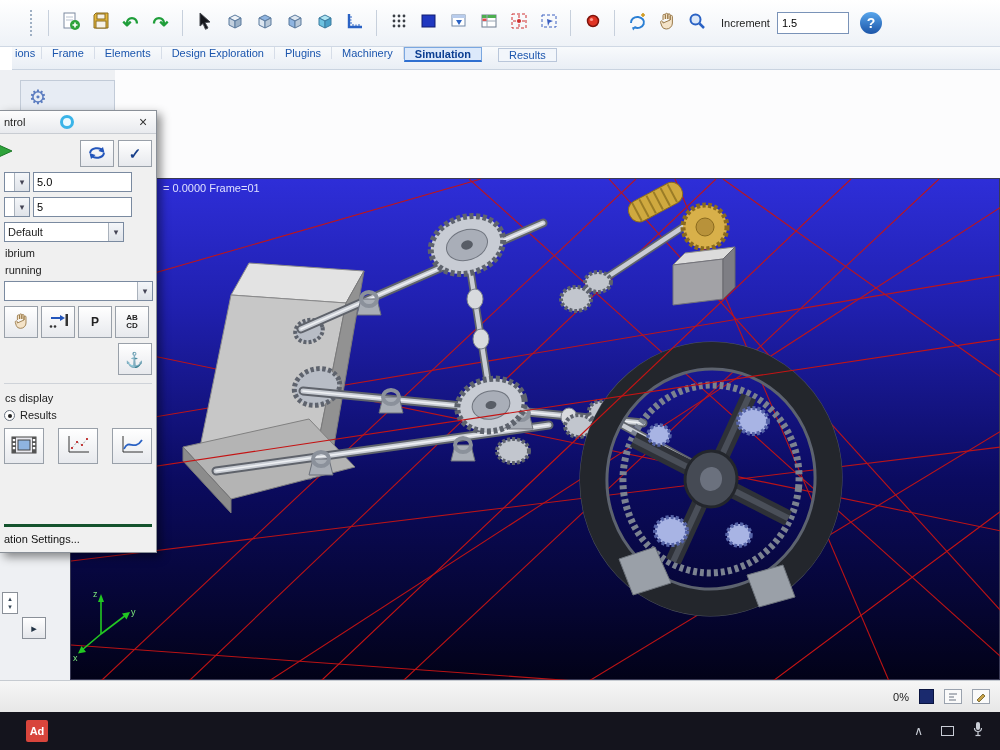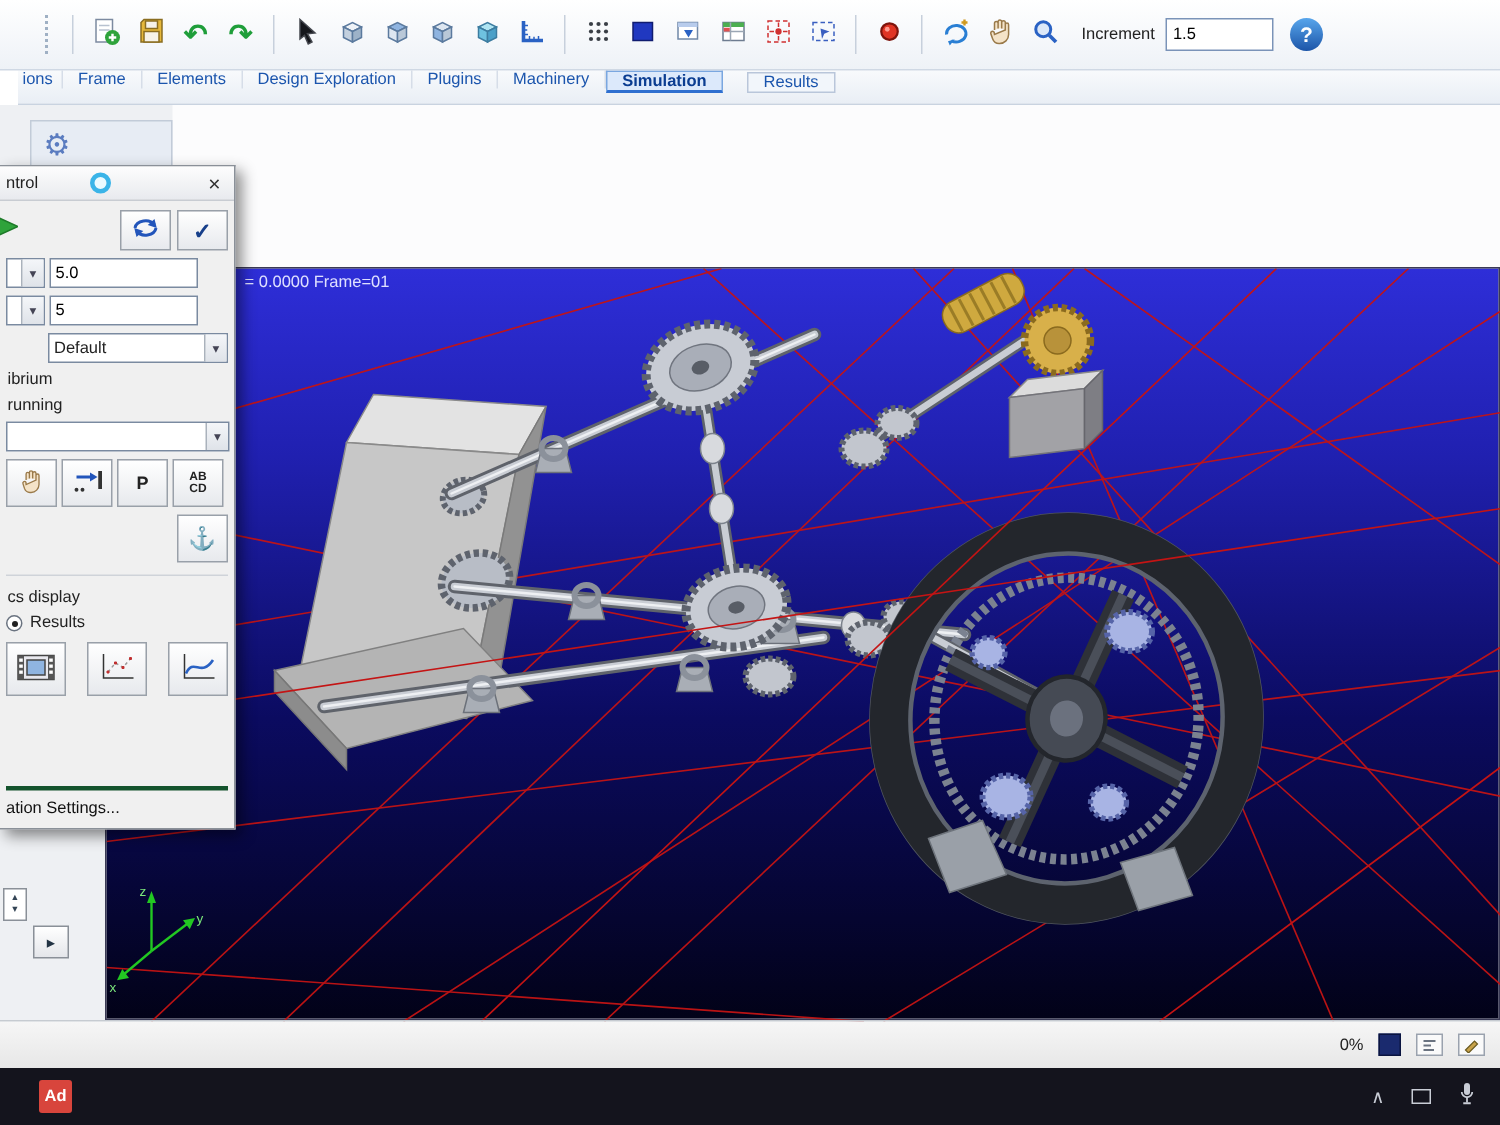--- a/index.html
+++ b/index.html
@@ -59,21 +59,21 @@
     display:flex;align-items:center;justify-content:center}
   .dbtn.sm{width:34px;height:27px}
   .dbtn.tool{width:34px;height:32px;flex-direction:column;line-height:1}
   .dbtn.anim{width:40px;height:36px}
   .play-sliver{position:absolute;left:0;top:140px;width:12px;height:22px;overflow:hidden;z-index:31}
   .field{height:20px;border:1px solid #7a8aa0;background:#fff;font-size:11px;padding:0 3px;font-family:inherit;width:99px}
   .combo-sliver{width:26px;height:20px;border:1px solid #7a8aa0;background:#fff;display:flex}
   .arrowbox{margin-left:auto;width:15px;background:linear-gradient(#f4f6f9,#dfe3e9);
     border-left:1px solid #aab2bc;display:flex;align-items:center;justify-content:center;color:#445;font-size:9px;height:100%}
   .selectbox{height:20px;border:1px solid #7a8aa0;background:#fff;display:flex;align-items:center;padding-left:3px}
-  .w120{width:120px;margin-left:28px}
+  .w120{width:120px;}
   .w149{width:149px}
   .dlabel{color:#222;padding-left:1px}
   .dsep{border:none;border-top:1px solid #cfd3d9;margin:3px 0}
   .radio-row{display:flex;align-items:center;gap:5px}
   .radio{width:11px;height:11px;border:1px solid #6a7380;border-radius:50%;background:#fff;position:relative}
   .radio::after{content:"";position:absolute;left:3px;top:3px;width:4px;height:4px;border-radius:50%;background:#222}
   .checkmark{color:#173f8a;font-size:15px;font-weight:bold}
   .ab-cd{font-size:8px;font-weight:bold;color:#222}
   .settings-row{margin-top:auto;border-top:3px solid #14532d;padding-top:6px;color:#111}
   .anchor-glyph{font-size:15px;color:#2a3a5a}

